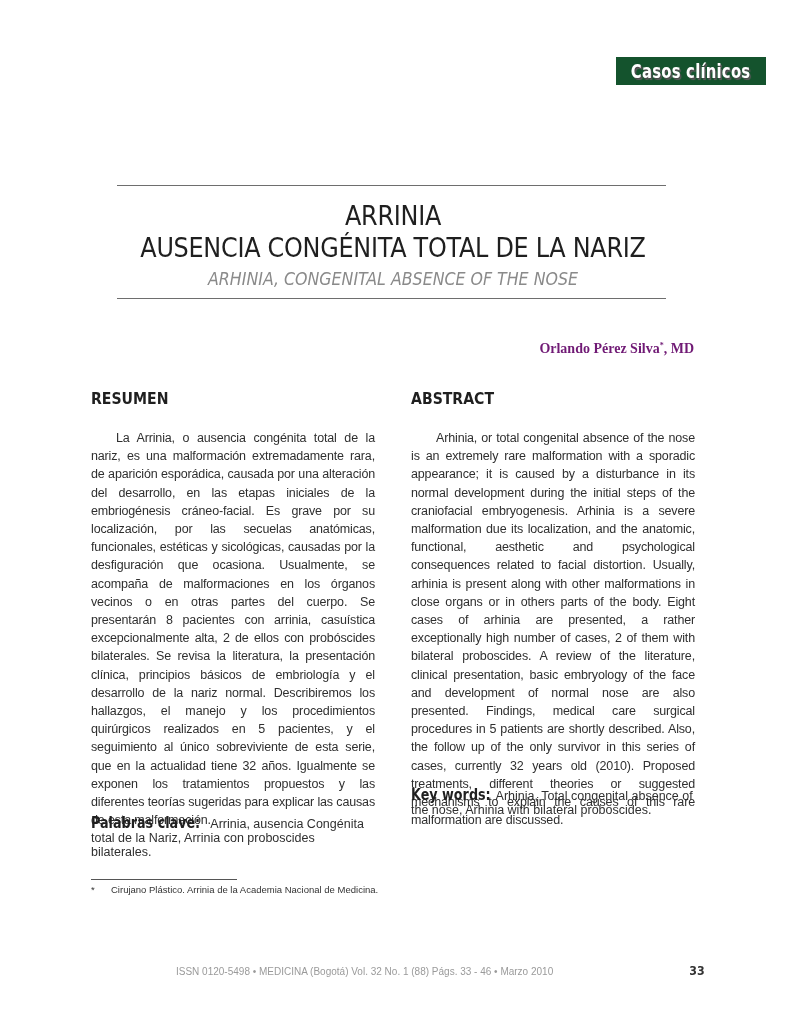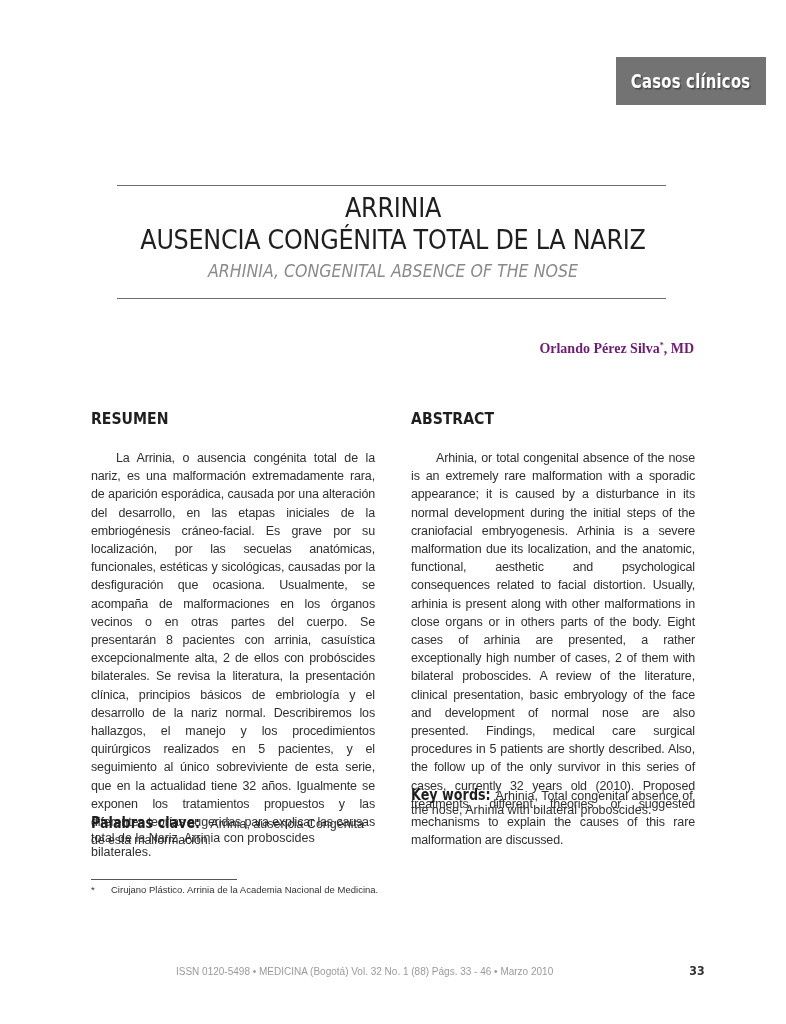--- a/index.html
+++ b/index.html
@@ -13,22 +13,22 @@
       position: relative;
       overflow: hidden;
       font-family: "Liberation Sans", sans-serif;
       color: #2b2b2b;
     }
     .section-tag {
       position: absolute;
       left: 616px;
       top: 57px;
       width: 150px;
-      height: 48px;
-      background: #737373;
+      height: 28px;
+      background: #14532d;
       display: flex;
       align-items: center;
       justify-content: center;
     }
     .section-tag span {
       font-family: "DejaVu Sans", sans-serif;
       font-weight: bold;
       font-size: 19px;
       color: #ffffff;
       letter-spacing: 0.3px;
@@ -75,21 +75,21 @@
       font-weight: bold;
       font-size: 14px;
       color: #701a75;
     }
     .author sup {
       font-size: 8px;
       vertical-align: 5px;
     }
     .col {
       position: absolute;
-      top: 408px;
+      top: 388px;
       width: 284px;
     }
     .col.left { left: 91px; }
     .col.right { left: 411px; }
     .col h2 {
       margin: 0;
       font-family: "DejaVu Sans", sans-serif;
       font-weight: bold;
       font-size: 16px;
       color: #1f1f1f;
@@ -163,21 +163,21 @@
   </style>
 </head>
 <body>
 
 <div class="section-tag">
   <span>Casos clínicos</span>
 </div>
 
 <div class="rule" style="top:185px;"></div>
 
-<div class="title-block" style="top:192px;">
+<div class="title-block" style="top:200px;">
   <div class="title-line">ARRINIA</div>
   <div class="title-line">AUSENCIA CONGÉNITA TOTAL DE LA NARIZ</div>
   <div class="subtitle" style="margin-top:4px;">ARHINIA, CONGENITAL ABSENCE OF THE NOSE</div>
 </div>
 
 <div class="rule" style="top:298px;"></div>
 
 <div class="author">
   <span>Orlando Pérez Silva</span><sup>*</sup><span>, MD</span>
 </div>

